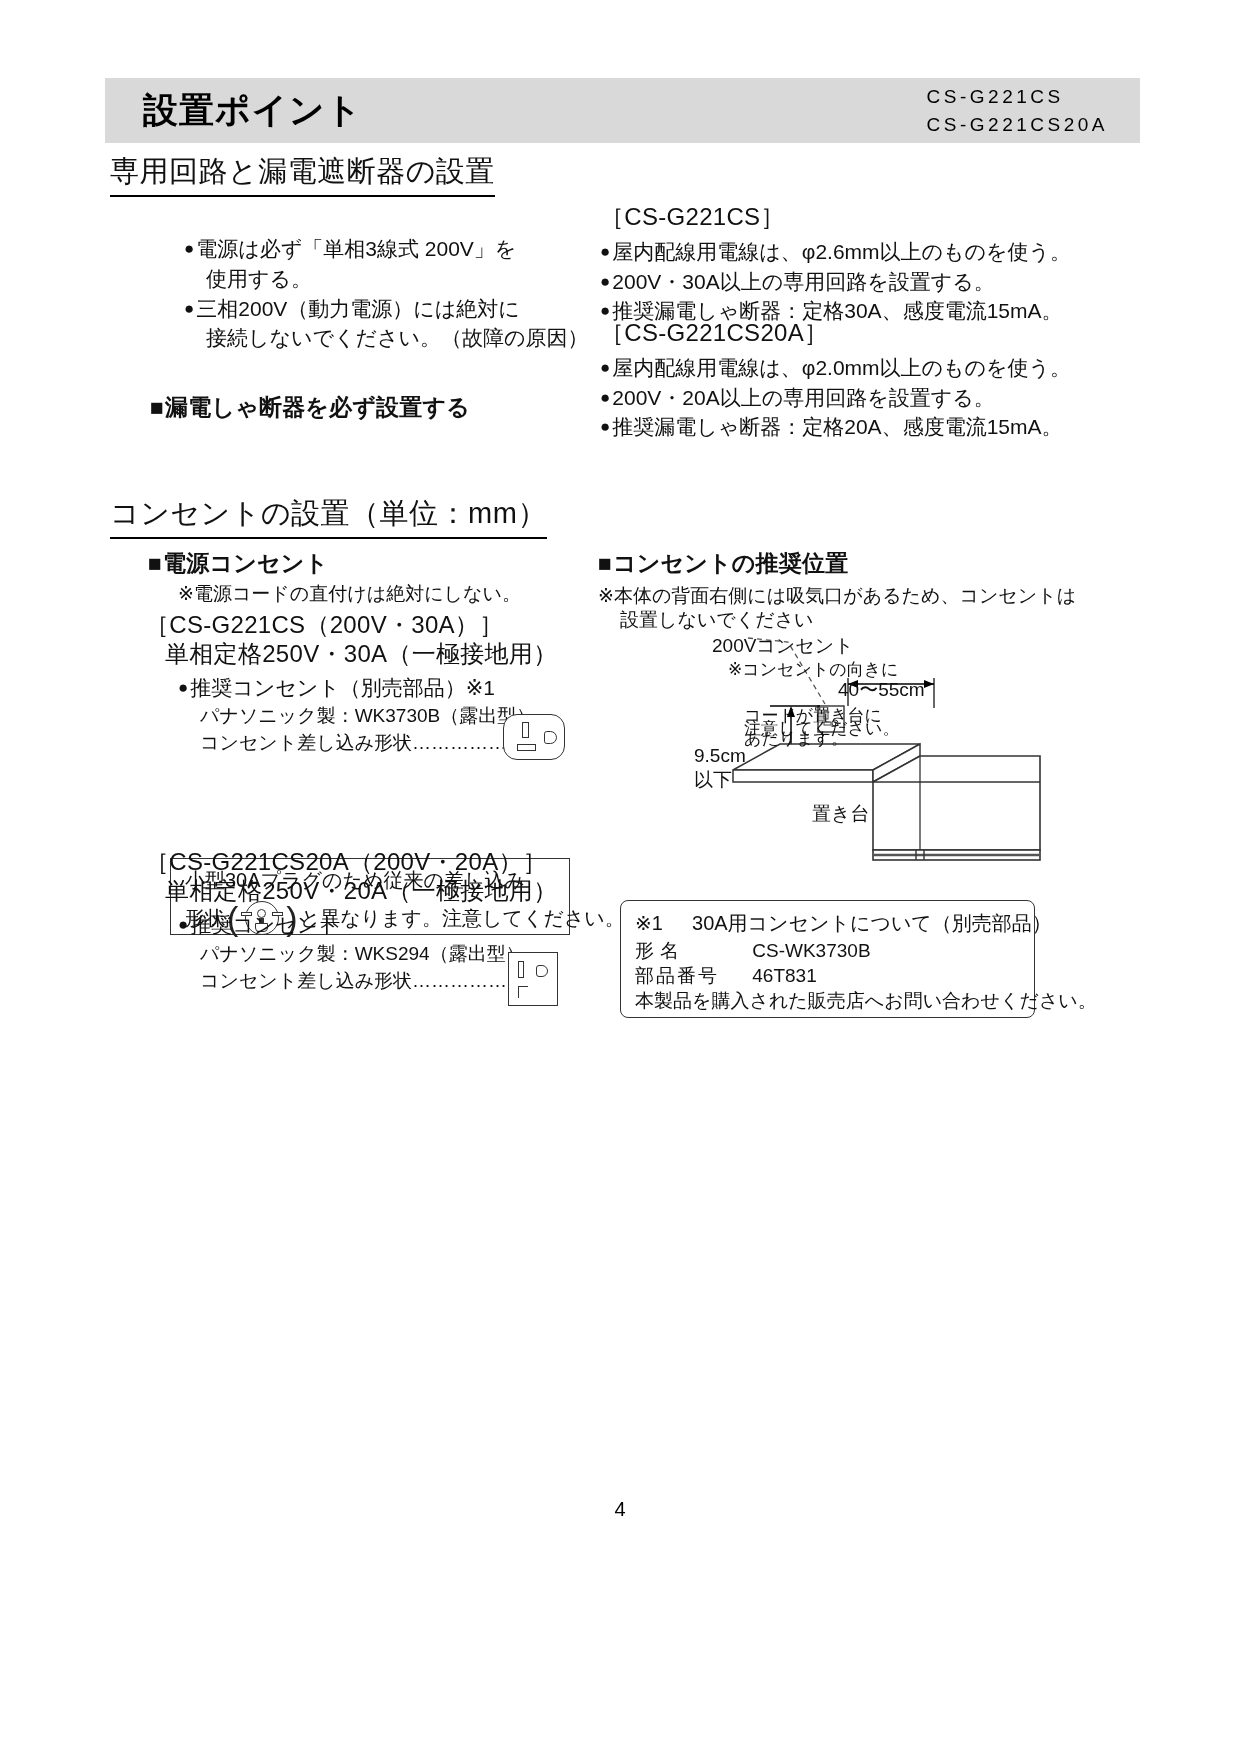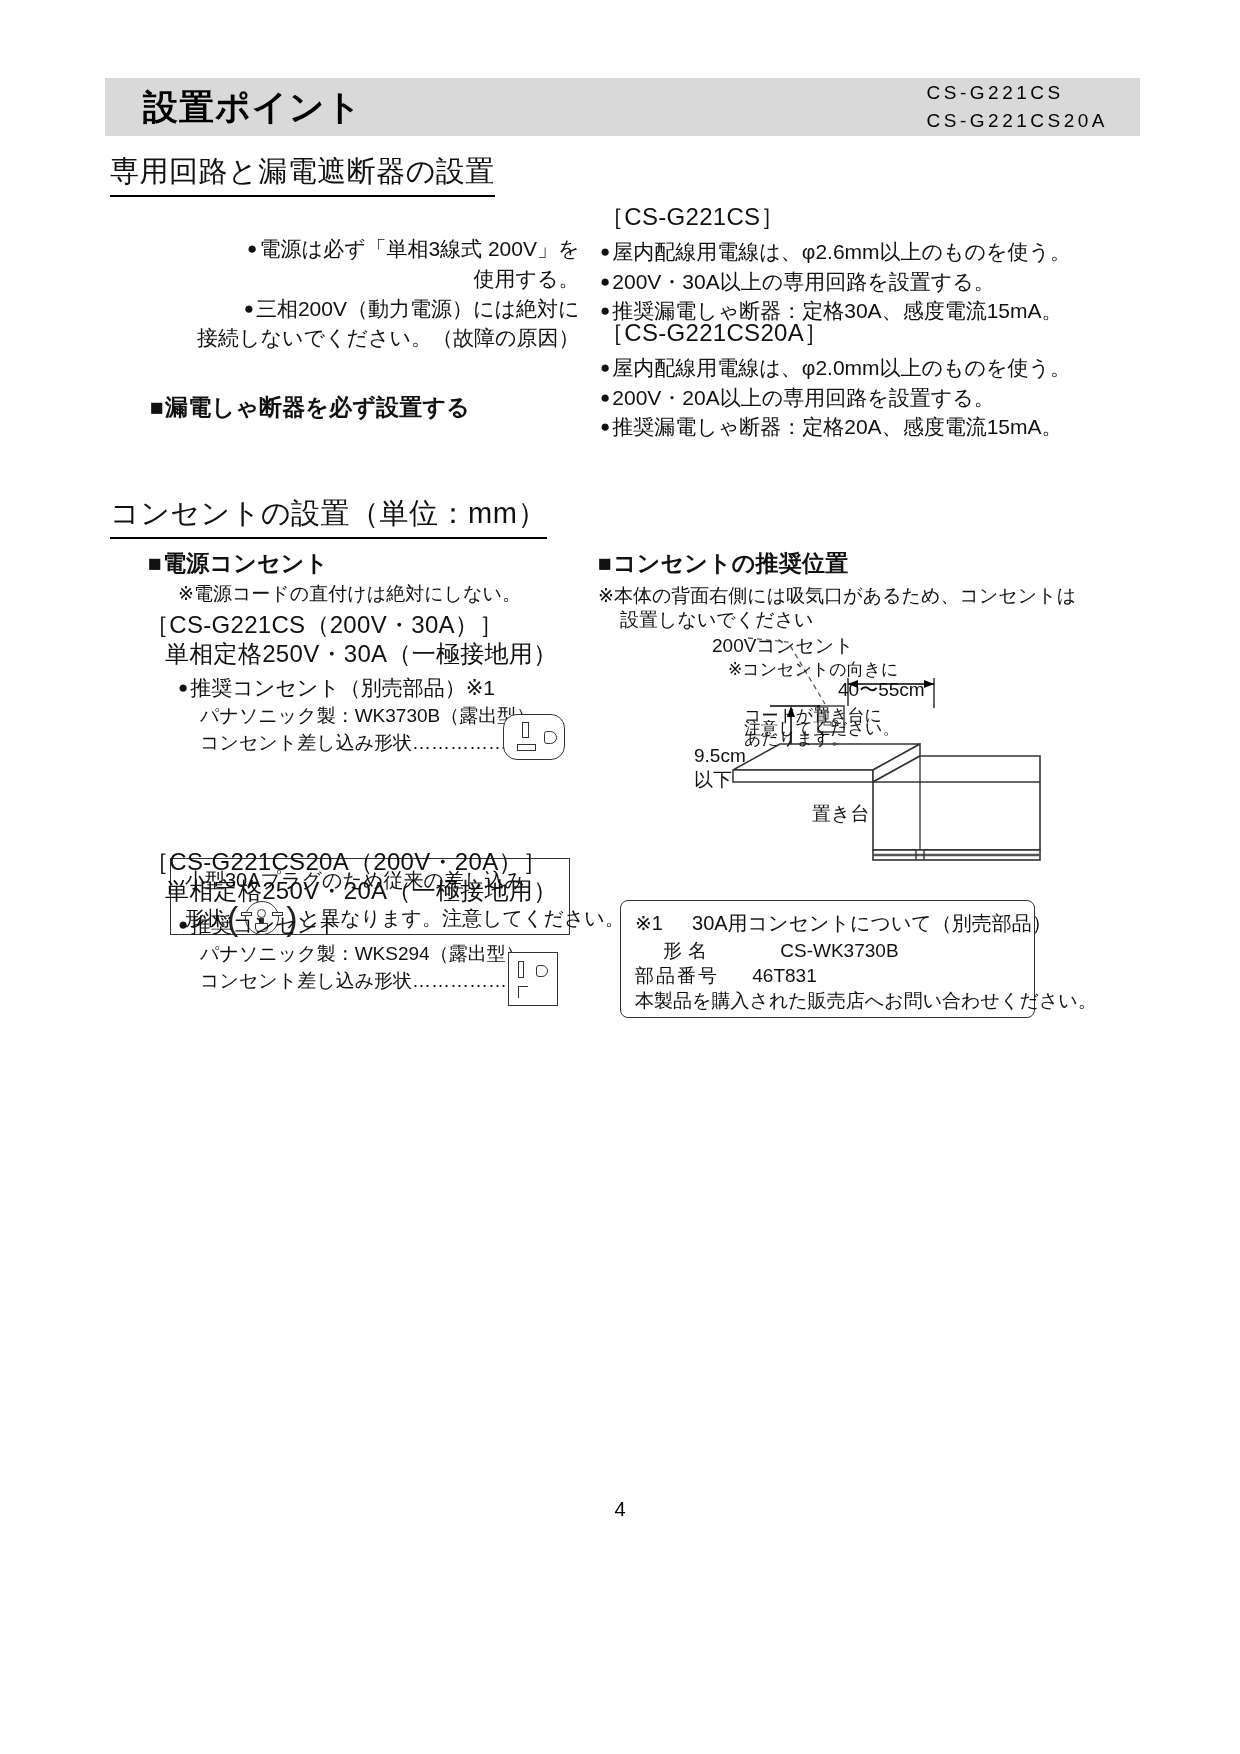--- a/index.html
+++ b/index.html
@@ -8,21 +8,21 @@
     background: #ffffff;
     font-family: "Liberation Sans", "DejaVu Sans", sans-serif;
     color: #111;
     -webkit-font-smoothing: antialiased;
   }
   .page { position: relative; width: 1240px; height: 1754px; }
 
   
   .header-band {
     position: absolute; left: 105px; top: 78px;
-    width: 1035px; height: 58px;
+    width: 1035px; height: 65px;
     background: #d9d9d9;
     display: flex; align-items: center; justify-content: space-between;
   }
   .header-title {
     font-size: 35px; font-weight: bold; letter-spacing: 1px;
     margin-left: 38px; color: #000;
   }
   .model-list { margin-right: 32px; text-align: left; }
   .model-list div {
     font-size: 19px; letter-spacing: 3.5px; line-height: 1.45;
@@ -149,21 +149,21 @@
     <div class="header-title">設置ポイント</div>
     <div class="model-list">
       <div>CS-G221CS</div>
       <div>CS-G221CS20A</div>
     </div>
   </div>
 
   <div class="sec-head" id="sec1-head">専用回路と漏電遮断器の設置</div>
 
 
-  <div class="blk" style="left:175px; top:234px;text-align:right;">
+  <div class="blk" style="left:184px; top:234px;">
     <div class="bullet">電源は必ず「単相3線式 200V」を</div>
     <div class="cont">使用する。</div>
     <div class="bullet">三相200V（動力電源）には絶対に</div>
     <div class="cont">接続しないでください。（故障の原因）</div>
   </div>
 
   <div class="blk sq" style="left:150px; top:392px;">漏電しゃ断器を必ず設置する</div>
 
   <div class="blk" style="left:600px; top:200px;">
     <div class="brk">［CS-G221CS］</div>
@@ -279,21 +279,21 @@
   <div class="blk small" style="left:694px; top:766px;">以下</div>
   <div class="blk small" style="left:812px; top:800px;">置き台</div>
 
   <div class="note-box">
     <div class="note-line n0">
       <span>※1</span>
       <span style="display:inline-block;width:18px;"></span>
       <span>30A用コンセントについて（別売部品）</span>
     </div>
     <div class="note-line n1">
-      <span class="note-k" style="width:112px;margin-left:28px;">形名</span>
+      <span class="note-k" style="width:112px;">形名</span>
       <span>CS-WK3730B</span>
     </div>
     <div class="note-line n2">
       <span class="note-k" style="width:112px; letter-spacing:2px;">部品番号</span>
       <span>46T831</span>
     </div>
     <div class="note-line n3">本製品を購入された販売店へお問い合わせください。</div>
   </div>
 
   <div class="page-num">4</div>

